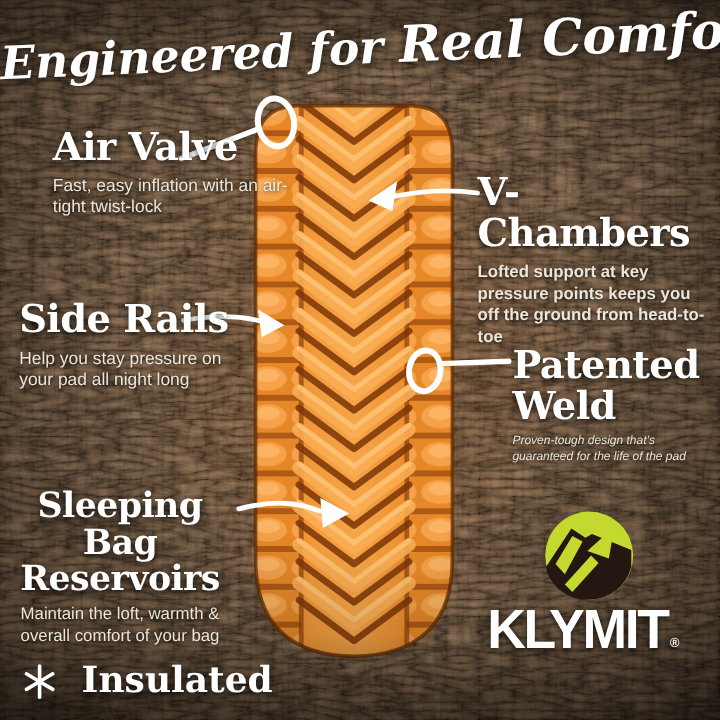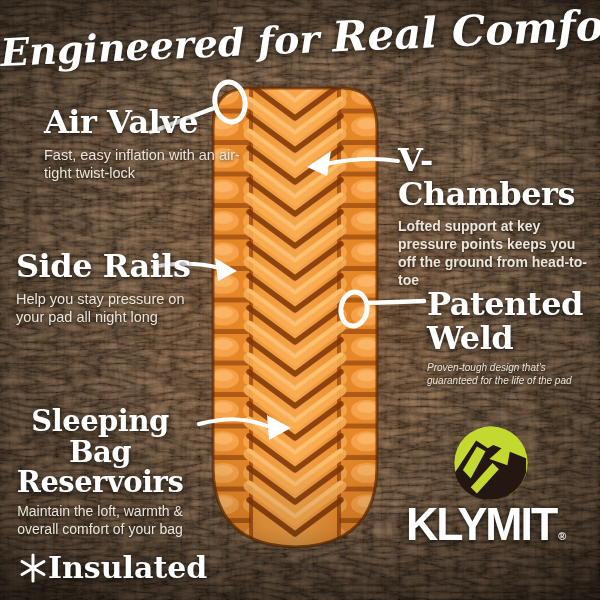--- a/index.html
+++ b/index.html
@@ -59,21 +59,21 @@
   .co-siderails{left:16px;top:250px;width:200px;}
   .co-siderails h2{font-size:32px;}
   .co-patented{left:427px;top:288px;width:160px;}
   .co-patented p{font-size:10px;font-style:italic;}
   .co-sleeping{left:2px;top:406px;width:196px;text-align:center;}
   .co-sleeping h2{font-size:29px;}
   .co-sleeping p{font-size:14px;margin-top:5px;}
 
   .insulated{
     position:absolute;left:18px;top:550px;z-index:5;
-    display:flex;align-items:center;gap:0;color:var(--text-white);
+    display:flex;align-items:center;gap:20px;color:var(--text-white);
   }
   .insulated .asterisk{flex:0 0 auto;}
   .insulated h2{
     font-family:"DejaVu Serif",serif;font-weight:bold;font-size:30px;
     text-shadow:0 2px 5px rgba(0,0,0,.7);
   }
   .insulated-body{
     position:absolute;left:168px;top:556px;width:310px;z-index:5;
     font-family:"Liberation Sans",sans-serif;color:var(--body-text);
     font-size:14px;line-height:1.32;text-shadow:0 1px 3px rgba(0,0,0,.7);

